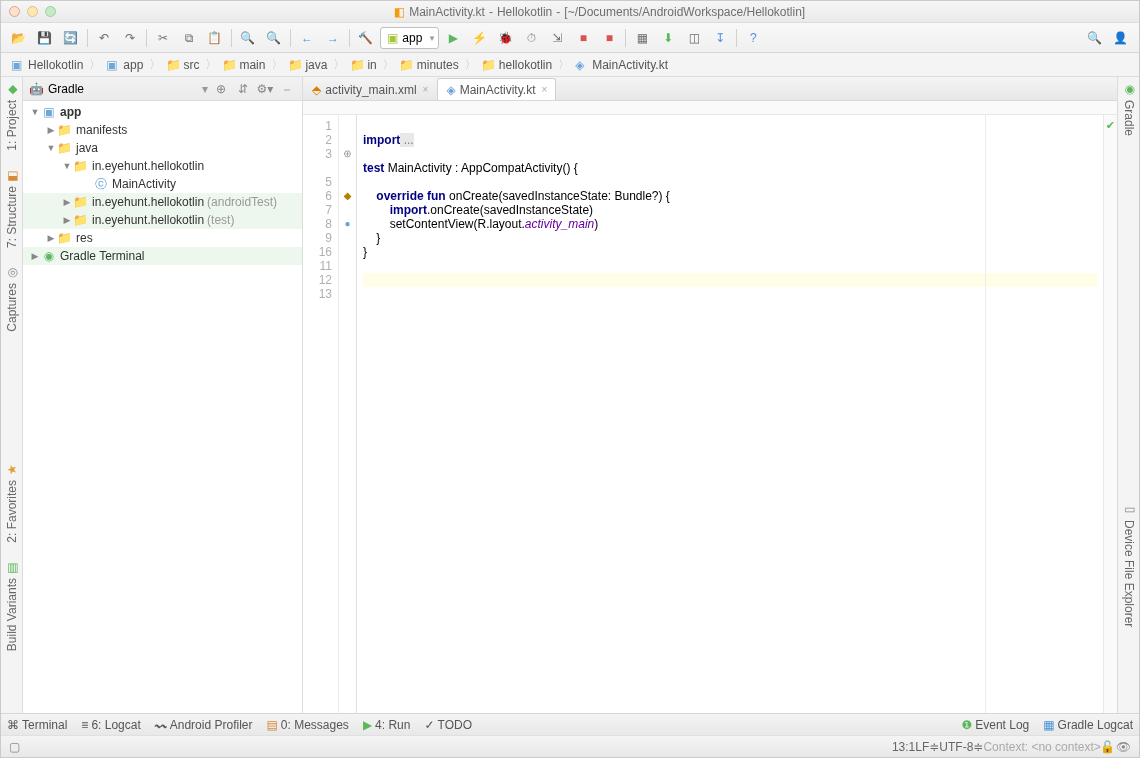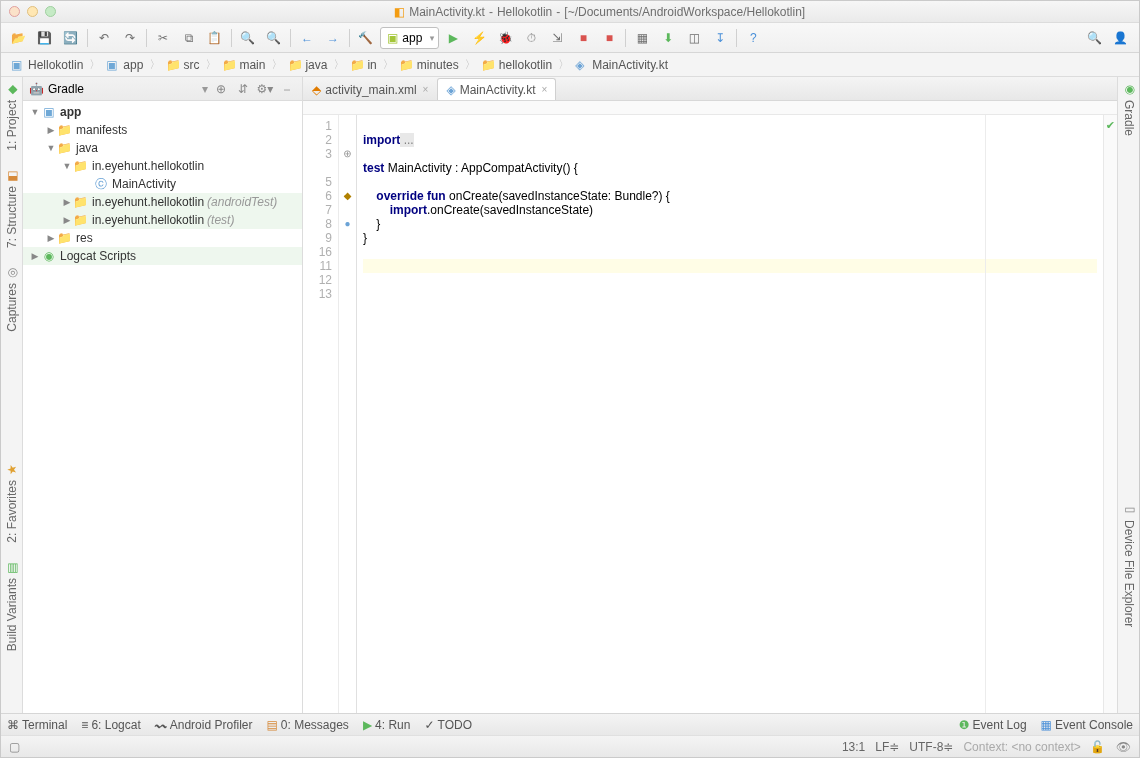--- a/index.html
+++ b/index.html
@@ -40,21 +40,21 @@
 .pp-header { height:24px; background:linear-gradient(#f2f2f2,#ebebeb); border-bottom:1px solid #dcdcdc; display:flex; align-items:center; padding:0 6px; gap:4px;}
 .pp-header .android { display:flex; align-items:center; gap:4px; flex:1;}
 .droid{color:#a4c639}
 .pp-header .hdr-btn { width:18px; height:18px; display:flex; align-items:center; justify-content:center; color:#888; cursor:pointer;}
 .tree { flex:1; overflow:auto; padding:2px 0; }
 .tree-row { display:flex; align-items:center; height:18px; padding:0 4px; cursor:pointer; white-space:nowrap;}
 .tree-row.sel { background:#eef7ee; }
 .twisty { width:12px; color:#888; font-size:9px; text-align:center;}
 .tree-icon { width:16px; height:14px; display:inline-flex; align-items:center; justify-content:center; margin-right:3px;}
 .tree-label { color:#333; }
-.tree-hint { color:#999; margin-left:3px;font-style:italic;}
+.tree-hint { color:#999; margin-left:3px;}
 
 .editor-area { flex:1; display:flex; flex-direction:column; background:#fff; min-width:0;}
 .tabstrip { height:24px; background:linear-gradient(#f4f4f4,#e8e8e8); border-bottom:1px solid #d8d8d8; display:flex; align-items:flex-end;}
 .tab { height:22px; padding:0 8px; display:flex; align-items:center; gap:4px; border:1px solid transparent; border-bottom:none; color:#555; cursor:pointer;white-space:nowrap;}
 .tab.active { background:#fff; border-color:#d0d0d0; border-top-left-radius:3px; border-top-right-radius:3px;}
 .tab .close{color:#aaa;font-size:10px;margin-left:2px}
 .editor { flex:1; display:flex; position:relative; background:#fff; font-family:Menlo,Consolas,monospace; font-size:12px;}
 .gutter { width:36px; background:#fff; border-right:1px solid #ebebeb; text-align:right; color:#b0b0b0; padding:4px 6px 0 0;} 
 .gutter div{height:14px;line-height:14px}
 .marks { width:18px; border-right:1px solid #e0e0e0; padding-top:4px;}
@@ -63,21 +63,21 @@
 .code .ln{height:14px;line-height:14px;font-family:Menlo,Consolas,monospace;white-space:pre}
 .kw{color:#000080;font-weight:bold}.it{font-style:italic;color:#660099}.dim{color:#808080}
 .vscroll { width:14px; background:#fafafa; border-left:1px solid #e8e8e8; position:relative;}
 .vscroll .ok{position:absolute;top:4px;right:2px;color:#5cb85c;font-size:11px}
 .line980{position:absolute;left:628px;top:0;bottom:0;width:1px;background:#ececec;}
 
 .bottom-bar { height:22px; background:linear-gradient(#f4f4f4,#e8e8e8); border-top:1px solid #d6d6d6; display:flex; align-items:center; padding:0 6px; gap:14px; font-size:11px; color:#555;}
 .bb-item{display:flex;align-items:center;gap:3px;cursor:pointer}
 .bb-spacer{flex:1}
 .status-bar { height:22px; background:linear-gradient(#f4f4f4,#e8e8e8); border-top:1px solid #e0e0e0; display:flex; align-items:center; padding:0 8px; gap:10px; font-size:11px; color:#666;}
-.status-bar .right{margin-left:auto;display:flex;gap:10px;align-items:center}
+.status-bar .right{margin-left:auto;display:flex;align-items:center}
 .hl-line{background:#fffde6}
 </style>
 </head>
 <body>
 
 <div class="window">
 
  <div class="titlebar">
   <div class="traffic">
    <div class="dot r"></div>
@@ -259,21 +259,21 @@
             <span class="tree-hint">(test)</span>
           </div>
     <div class="tree-row" style="padding-left:22px">
             <span class="twisty">▶</span>
             <span class="tree-icon folder-tan">📁</span>
             <span class="tree-label">res</span>
           </div>
     <div class="tree-row sel" style="padding-left:6px">
             <span class="twisty">▶</span>
             <span class="tree-icon" style="color:#5cb85c">◉</span>
-            <span class="tree-label">Logcat Scripts</span>
+            <span class="tree-label">Gradle Terminal</span>
           </div>
    </div>
   </div>
 
   <div class="editor-area">
    <div class="tabstrip">
     <div class="tab">
             <span style="color:#e07b00">⬘</span>
             <span>activity_main.xml</span>
             <span class="close">×</span>
@@ -318,20 +318,21 @@
     </div>
     <div class="code">
      <div class="line980"></div>
      <div class="ln"></div>
      <div class="ln"><span class="kw">import</span><span class="dim" style="background:#e8e8e8"> ...</span></div>
      <div class="ln"></div>
      <div class="ln"><span class="kw">test</span><span> MainActivity : AppCompatActivity() {</span></div>
      <div class="ln"></div>
      <div class="ln"><span>    </span><span class="kw">override</span><span> </span><span class="kw">fun</span><span> onCreate(savedInstanceState: Bundle?) {</span></div>
      <div class="ln"><span>        </span><span class="kw">import</span><span>.onCreate(savedInstanceState)</span></div>
+     <div class="ln"><span>        setContentView(R.layout.</span><span class="it">activity_main</span><span>)</span></div>
      <div class="ln"><span>    }</span></div>
      <div class="ln"><span>}</span></div>
      <div class="ln"></div>
      <div class="ln hl-line"></div>
     </div>
     <div class="vscroll">
             <span class="ok">✔</span>
           </div>
    </div>
   </div>
@@ -378,21 +379,21 @@
         <span>✓</span>
         <span>TODO</span>
       </div>
   <div class="bb-spacer"></div>
   <div class="bb-item">
         <span style="color:#5cb85c">❶</span>
         <span>Event Log</span>
       </div>
   <div class="bb-item">
         <span style="color:#4a90d9">▦</span>
-        <span>Event Console</span>
+        <span>Gradle Logcat</span>
       </div>
  </div>
 
  <div class="status-bar">
   <span style="color:#888">▢</span>
   <div class="right">
    <span>13:1</span>
    <span>LF≑</span>
    <span>UTF-8≑</span>
    <span style="color:#aaa">Context: &lt;no context&gt;</span>

